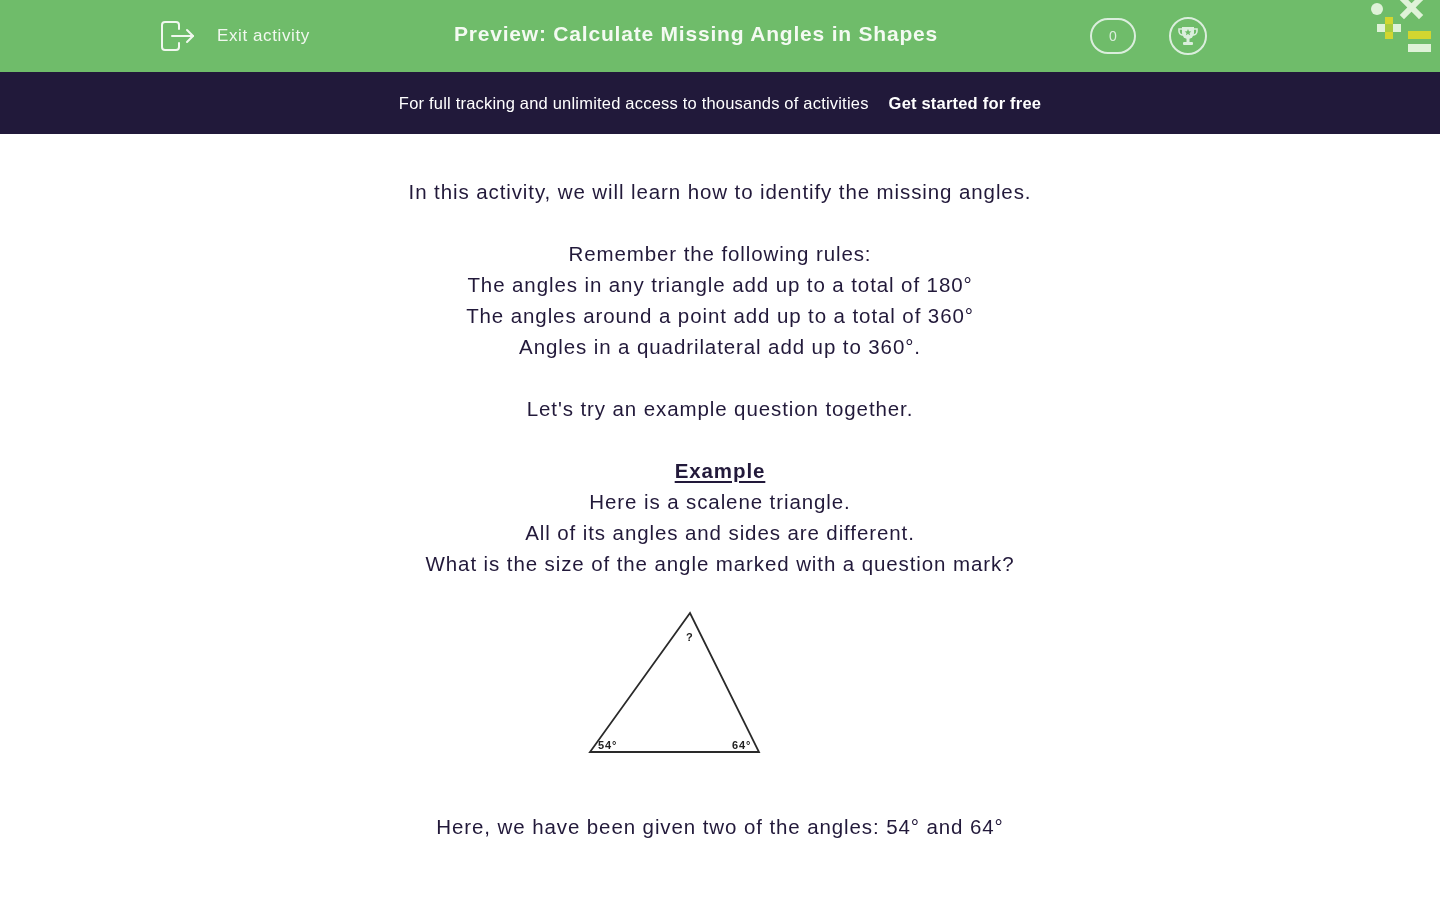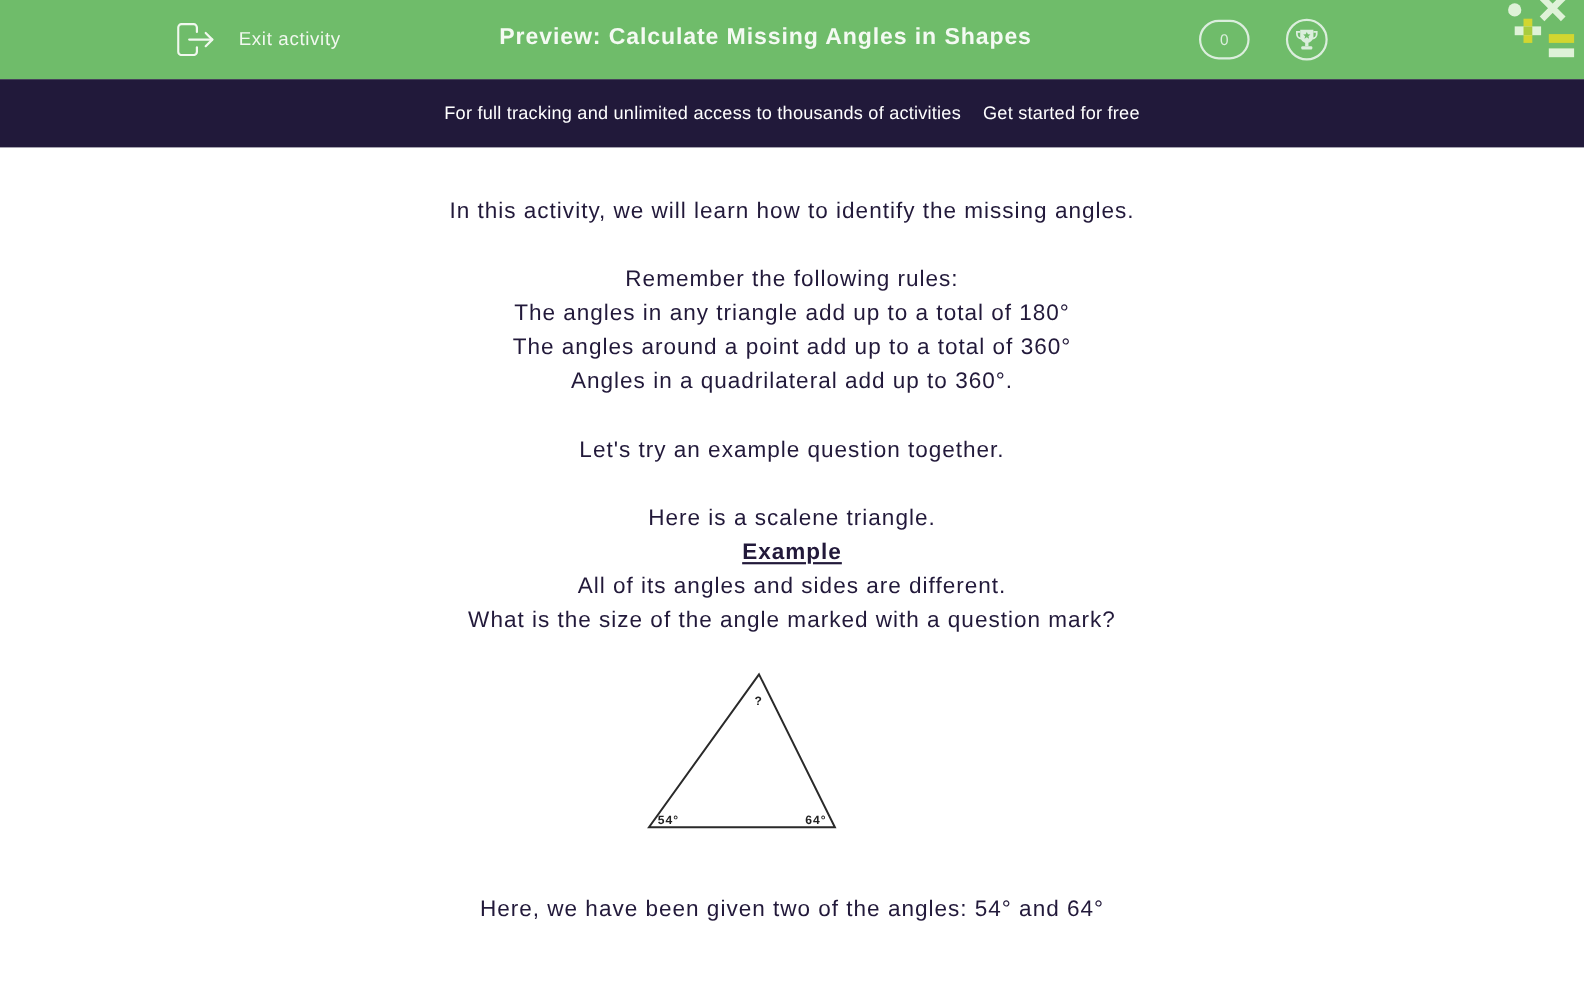--- a/index.html
+++ b/index.html
@@ -30,21 +30,21 @@
       border: 2px solid #dbeedd; border-radius: 50%;
       display: flex; align-items: center; justify-content: center;
     }
     .logo { position: absolute; left: 1365px; top: -6px; width: 75px; height: 62px; }
 
     .banner {
       position: absolute; left: 0; top: 72px; width: 1440px; height: 62px;
       background: #21193a; color: #ffffff; font-size: 16.5px;
       display: flex; align-items: center; justify-content: center; letter-spacing: 0.2px;
     }
-    .banner .cta { font-weight: 400; margin-left: 20px; cursor: pointer; }
+    .banner .cta { font-weight: 700; margin-left: 20px; cursor: pointer; }
 
     .content {
       position: absolute; left: 0; top: 176px; width: 1440px; text-align: center;
       font-size: 20.5px; letter-spacing: 0.9px; color: #22193a;
     }
     .line { height: 31px; line-height: 31px; white-space: nowrap; }
     .gap { height: 31px; }
     .bold { font-weight: 400; }
     .u { font-weight: 700; text-decoration: underline; text-underline-offset: 3px; }
     .figure { position: relative; height: 232px; }
@@ -99,22 +99,22 @@
 <div class="content">
   <div class="line">In this activity, we will learn how to identify the missing angles.</div>
   <div class="gap"></div>
   <div class="line bold">Remember the following rules:</div>
   <div class="line">The angles in any triangle add up to a total of 180°</div>
   <div class="line">The angles around a point add up to a total of 360°</div>
   <div class="line">Angles in a quadrilateral add up to 360°.</div>
   <div class="gap"></div>
   <div class="line">Let's try an example question together.</div>
   <div class="gap"></div>
+  <div class="line u">Example</div>
   <div class="line">Here is a scalene triangle.</div>
-  <div class="line u">Example</div>
   <div class="line">All of its angles and sides are different.</div>
   <div class="line">What is the size of the angle marked with a question mark?</div>
 
   <div class="figure">
     <svg width="176" height="145" viewBox="0 0 176 145">
       <polygon points="102,4 2,143 171,143" fill="#ffffff" stroke="#2a2a2a" stroke-width="1.8" stroke-linejoin="miter"></polygon>
       <text x="98" y="32" font-family="Liberation Sans, sans-serif" font-size="11" font-weight="700" fill="#222">?</text>
       <text x="10" y="140" font-family="Liberation Sans, sans-serif" font-size="11" font-weight="700" fill="#222">54°</text>
       <text x="144" y="140" font-family="Liberation Sans, sans-serif" font-size="11" font-weight="700" fill="#222">64°</text>
     </svg>

